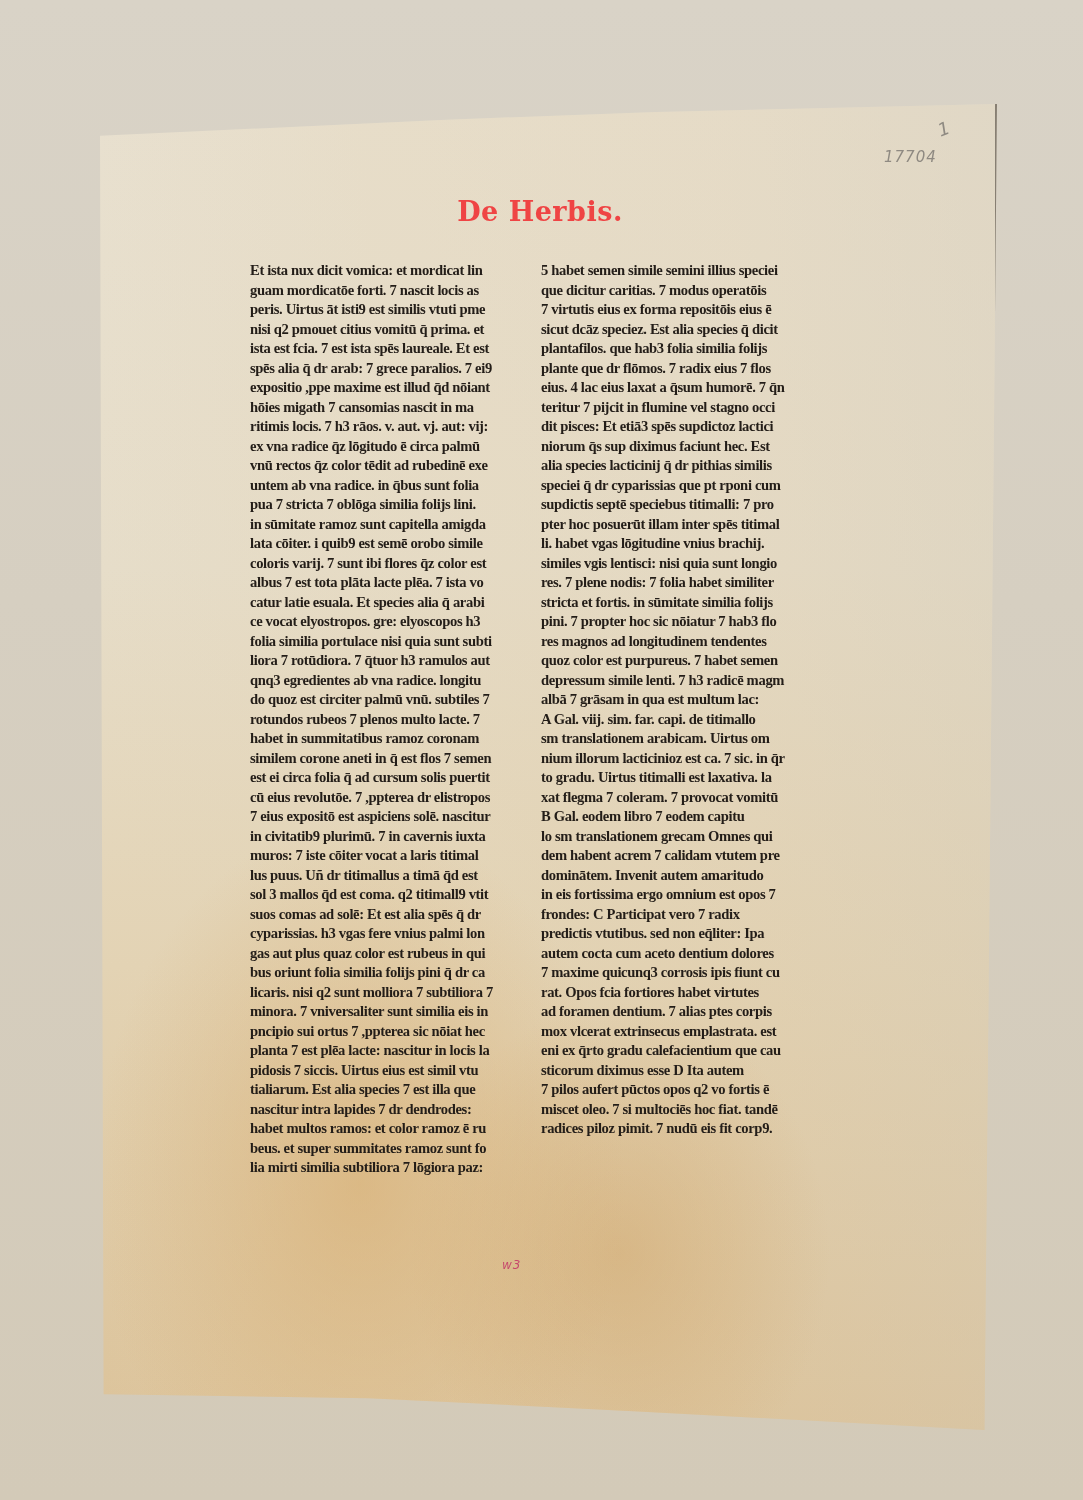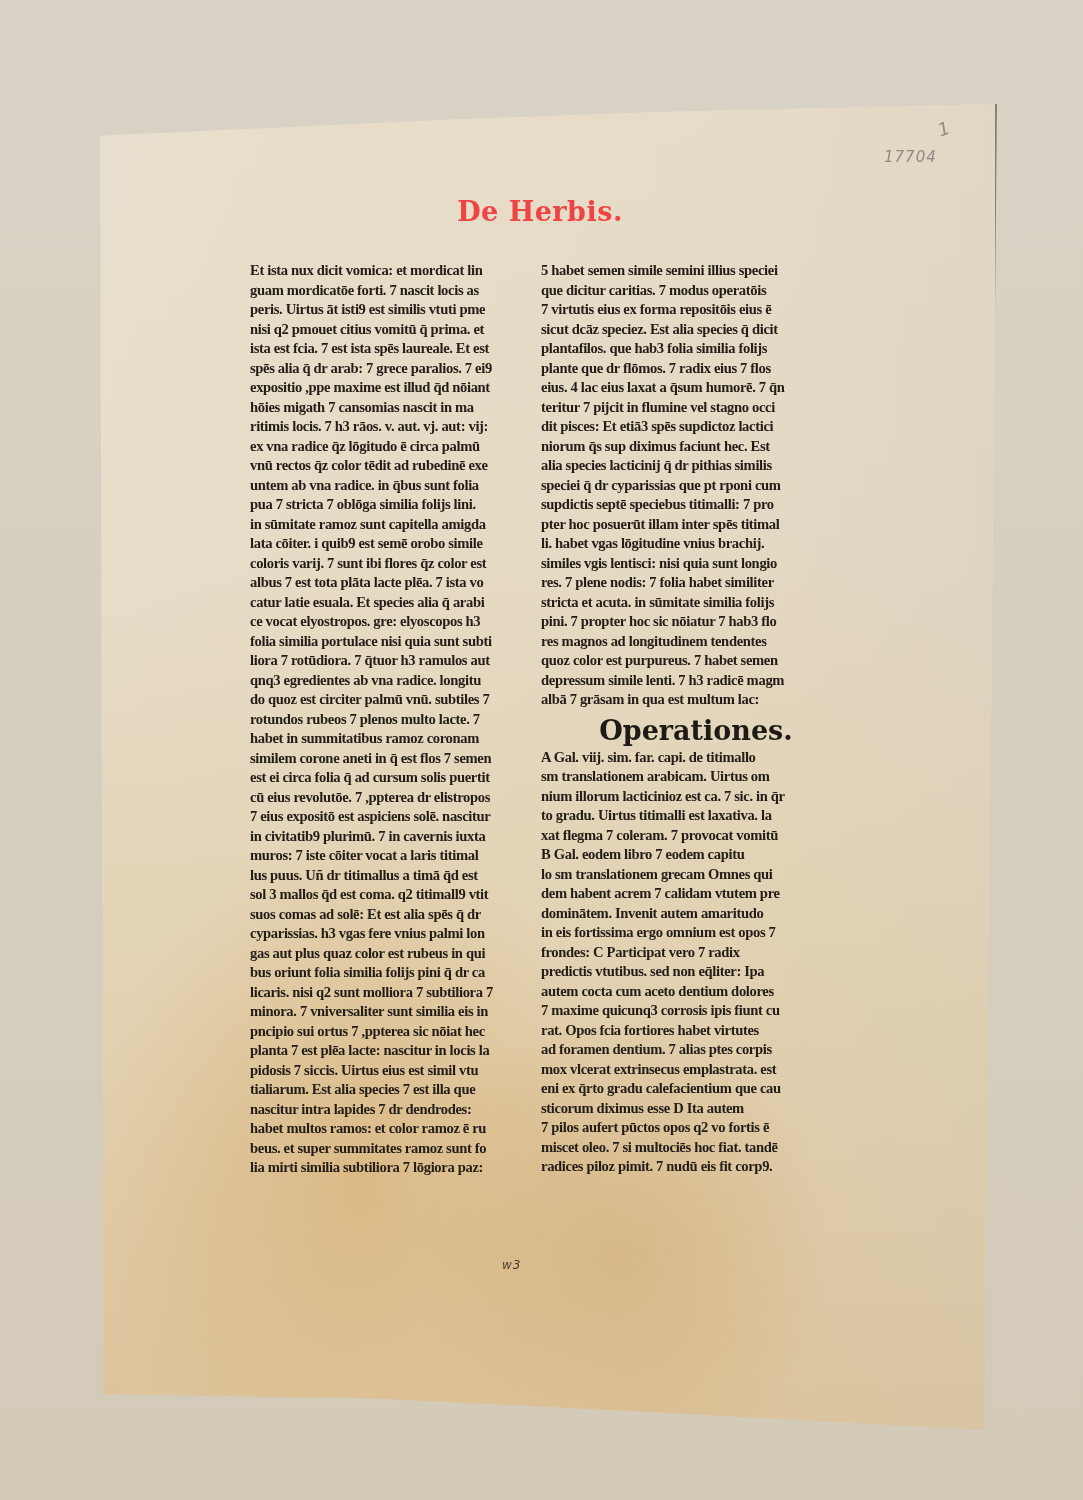--- a/index.html
+++ b/index.html
@@ -21,21 +21,21 @@
   .sheet-edge {
     position:absolute; right:0; top:0; width:2px; height:100%;
     background:#4b453c; opacity:0.6;
   }
   .annot {
     position:absolute; font-family:"DejaVu Sans", sans-serif; color:#8f8a82;
     font-style:italic; letter-spacing:1px;
   }
   .annot-one { left:938px; top:118px; font-size:18px; transform:rotate(-20deg); }
   .annot-num { left:884px; top:148px; font-size:15px; }
-  .annot-bottom { left:502px; top:1258px; font-size:12px; color:#000000; opacity:0.7; }
+  .annot-bottom { left:502px; top:1258px; font-size:12px; color:#be185d; opacity:0.7; }
 
   .header {
     position:absolute; left:440px; top:196px; width:200px; text-align:center;
     font-family:"DejaVu Serif", serif; font-weight:bold; font-size:27px; color:#ef4444;
     letter-spacing:0.5px;
   }
 
   .column {
     position:absolute; top:261px;
     font-family:"Liberation Serif", serif; font-weight:bold;
@@ -127,28 +127,27 @@
       <span class="line">teritur 7 pijcit in flumine vel stagno occi</span>
       <span class="line">dit pisces: Et etiā3 spēs supdictoz lactici</span>
       <span class="line">niorum q̄s sup diximus faciunt hec. Est</span>
       <span class="line">alia species lacticinij q̄ dr pithias similis</span>
       <span class="line">speciei q̄ dr cyparissias que pt rponi cum</span>
       <span class="line">supdictis septē speciebus titimalli: 7 pro</span>
       <span class="line">pter hoc posuerūt illam inter spēs titimal</span>
       <span class="line">li. habet vgas lōgitudine vnius brachij.</span>
       <span class="line">similes vgis lentisci: nisi quia sunt longio</span>
       <span class="line">res. 7 plene nodis: 7 folia habet similiter</span>
-      <span class="line">stricta et acuta. in sūmitate similia folijs</span>
+      <span class="line">stricta et fortis. in sūmitate similia folijs</span>
       <span class="line">pini. 7 propter hoc sic nōiatur 7 hab3 flo</span>
       <span class="line">res magnos ad longitudinem tendentes</span>
       <span class="line">quoz color est purpureus. 7 habet semen</span>
       <span class="line">depressum simile lenti. 7 h3 radicē magm</span>
       <span class="line">albā 7 grāsam in qua est multum lac:</span>
     </div>
-  <div class="section-heading" id="ops-heading">Operationes.</div>
   <div id="col-right-b" class="ops-block">
       <span class="line">A    Gal. viij. sim. far. capi. de titimallo</span>
       <span class="line">sm translationem arabicam. Uirtus om</span>
       <span class="line">nium illorum lacticinioz est ca. 7 sic. in q̄r</span>
       <span class="line">to gradu. Uirtus titimalli est laxativa. la</span>
       <span class="line">xat flegma 7 coleram. 7 provocat vomitū</span>
       <span class="line">B    Gal. eodem libro 7 eodem capitu</span>
       <span class="line">lo sm translationem grecam Omnes qui</span>
       <span class="line">dem habent acrem 7 calidam vtutem pre</span>
       <span class="line">dominātem. Invenit autem amaritudo</span>

